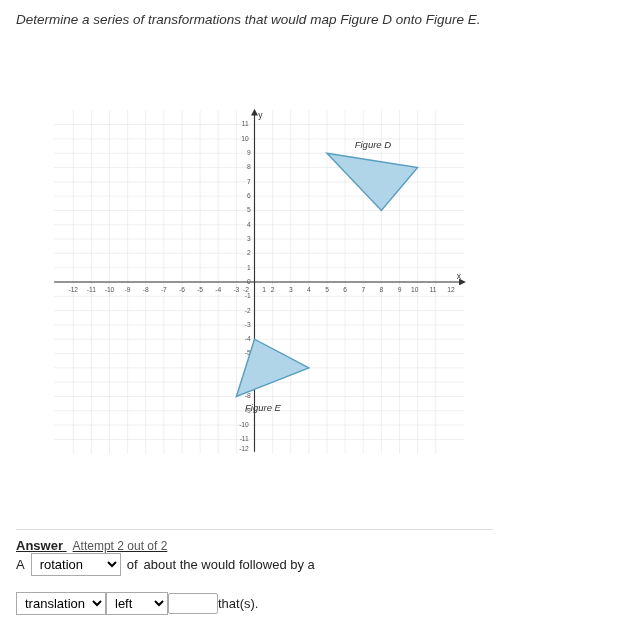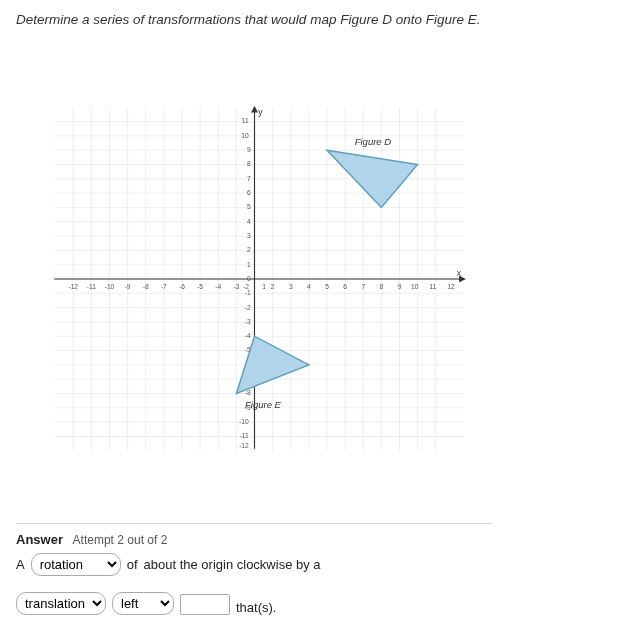--- a/index.html
+++ b/index.html
@@ -42,53 +42,52 @@
     }
 
     .answer-section {
       border-top: 1px solid #ddd;
       padding-top: 8px;
     }
 
     .answer-label {
       font-weight: bold;
       font-size: 13px;
-      margin-bottom: 6px;
+      text-decoration: underline;
     }
 
     .attempt-label {
       font-weight: normal;
       font-size: 12px;
       color: #555;
       margin-left: 6px;
     }
 
     .answer-row {
       display: flex;
       align-items: center;
       gap: 6px;
       flex-wrap: wrap;
       font-size: 13px;
       margin-bottom: 4px;
     }
 
     .answer-row2 {
       display: flex;
-      align-items: flex-end;
-      gap: 6px;
+      align-items: center;
       font-size: 13px;
       margin-top: 16px;
     }
 
     select {
       border: 1px solid #aaa;
       background: #fff;
       padding: 2px 4px;
       font-size: 13px;
-      border-radius: 10px;
+      border-radius: 0;
       cursor: pointer;
     }
 
     input[type="text"] {
       border: 1px solid #aaa;
       width: 50px;
       padding: 2px 4px;
       font-size: 13px;
       border-radius: 2px;
     }
@@ -247,21 +246,21 @@
 
     <div class="answer-row">
       <span class="static-text">A</span>
       <select>
         <option>rotation</option>
         <option>reflection</option>
         <option>translation</option>
         <option>dilation</option>
       </select>
       <span class="static-text">of</span>
-      <span class="static-text">about the origin clockwise by a</span>
+      <span class="static-text">about the would followed by a</span>
     </div>
 
     <div class="answer-row2">
       <select>
         <option>translation</option>
       </select>
       <select>
         <option>left</option>
         <option>right</option>
         <option>up</option>

